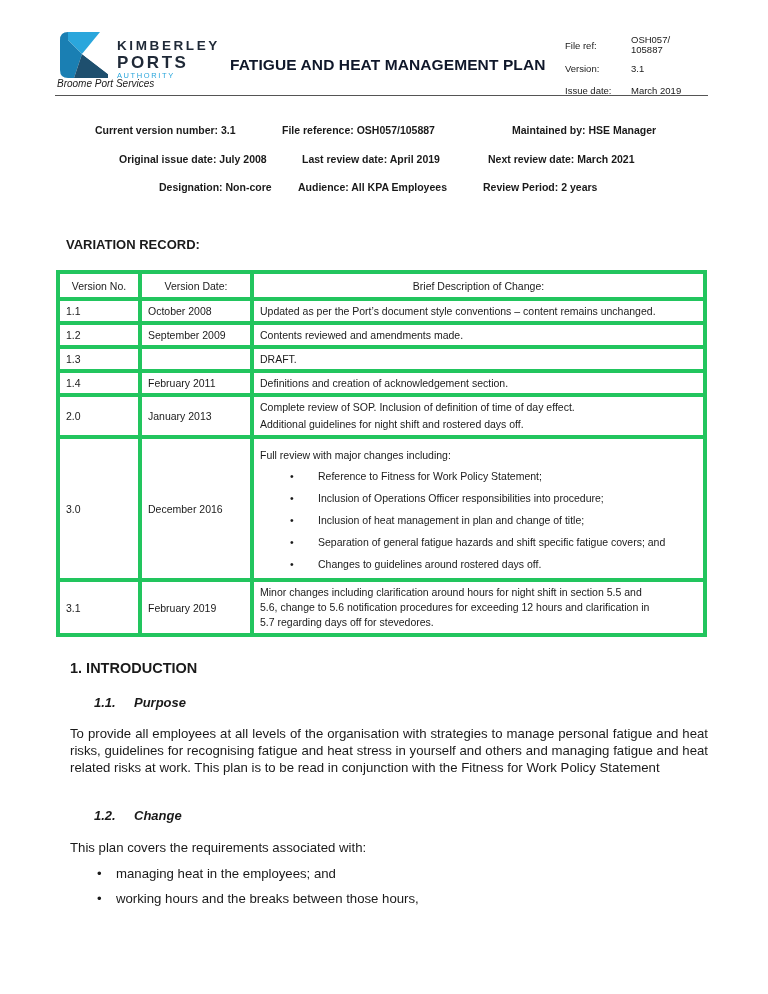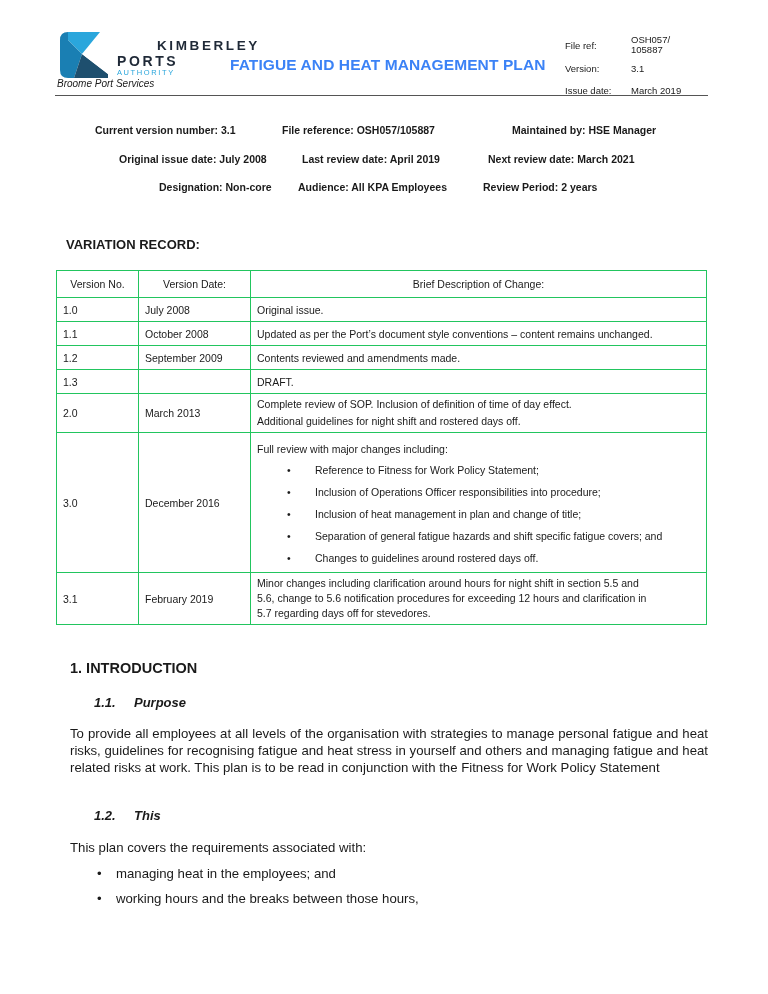--- a/index.html
+++ b/index.html
@@ -3,45 +3,45 @@
 <meta charset="utf-8">
 <style>
   * { box-sizing: border-box; margin: 0; padding: 0; }
   html, body { width: 768px; height: 994px; background: #ffffff; overflow: hidden; }
   body { font-family: "Liberation Sans", sans-serif; color: #1a1a1a; position: relative; }
 
   
   .hdr { position: absolute; left: 0; top: 0; width: 768px; height: 100px; }
   .logo { position: absolute; left: 60px; top: 32px; width: 48px; height: 46px; }
   .brand { position: absolute; left: 117px; top: 39px; line-height: 1; }
-  .brand .k { font-size: 13.5px; font-weight: bold; letter-spacing: 2.6px; color: #1f2937; margin-left: 40px; }
-  .brand .p { font-size: 14px; font-weight: bold; letter-spacing: 2.6px; color: #1f2937; margin-top: 1px; }
+  .brand .k { font-size: 13.5px; font-weight: bold; letter-spacing: 2.6px; color: #1f2937; }
+  .brand .p { font-size: 17px; font-weight: bold; letter-spacing: 2.6px; color: #1f2937; margin-top: 1px; }
   .brand .a { font-size: 7.5px; letter-spacing: 1.6px; color: #2aa6dc; margin-top: 1px; }
   .sub { position: absolute; left: 57px; top: 78px; font-size: 10px; font-style: italic; color: #1a1a1a; }
-  .title { position: absolute; left: 230px; top: 56px; font-size: 15.5px; font-weight: bold; color: #3b82f6; letter-spacing: 0.1px; }
+  .title { position: absolute; left: 230px; top: 56px; font-size: 15.5px; font-weight: bold; color: #0f172a; letter-spacing: 0.1px; }
   .meta { position: absolute; left: 565px; top: 33px; font-size: 9.5px; color: #1a1a1a; }
   .meta .row { display: flex; }
   .meta .lbl { width: 66px; }
   .meta .r1 { height: 24px; align-items: center; }
   .meta .r1 .lbl { padding-top: 0; }
   .meta .r2 { height: 22px; align-items: center; }
   .meta .r3 { height: 22px; align-items: center; }
   .meta .val2 { line-height: 10px; }
   .hline { position: absolute; left: 55px; top: 95px; width: 653px; height: 1px; background: #555; }
 
   
   .info { position: absolute; left: 0; top: 136px; width: 768px; font-size: 10.5px; font-weight: bold; color: #1a1a1a; }
   .info span { position: absolute; white-space: nowrap; }
 
   
   .vr { position: absolute; left: 66px; top: 237px; font-size: 13px; font-weight: bold; }
 
   
   table.var { position: absolute; left: 56px; top: 270px; width: 651px; border-collapse: collapse; font-size: 10.5px; }
-  table.var td, table.var th { border: 1px solid #22c55e; padding: 4px 6px; vertical-align: middle; font-weight: normal; }
+  table.var td, table.var th { border: 4px solid #22c55e; padding: 4px 6px; vertical-align: middle; font-weight: normal; }
   table.var th { text-align: center; height: 27px; }
   table.var td { height: 24px; }
   table.var col.c1 { width: 82px; }
   table.var col.c2 { width: 112px; }
   table.var .dl { line-height: 17px; padding-top: 2px; padding-bottom: 2px; }
   table.var ul { list-style: none; padding-left: 30px; }
   table.var ul li { position: relative; padding-left: 28px; line-height: 22px; }
   table.var ul li::before { content: "\2022"; position: absolute; left: 0; top: 0; }
   table.var .intro { line-height: 20px; padding-top: 2px; }
   table.var .tight { line-height: 15px; padding-top: 3px; padding-bottom: 3px; }
@@ -113,42 +113,42 @@
       <col class="c2">
       <col>
     </colgroup>
   <tbody>
       <tr>
     <th>Version No.</th>
     <th>Version Date:</th>
     <th>Brief Description of Change:</th>
   </tr>
   <tr>
-    <td>1.0</td>
-    <td>July 2008</td>
-    <td>Original issue.</td>
-  </tr>
-  <tr>
     <td>1.1</td>
     <td>October 2008</td>
     <td>Updated as per the Port’s document style conventions – content remains unchanged.</td>
   </tr>
   <tr>
     <td>1.2</td>
     <td>September 2009</td>
     <td>Contents reviewed and amendments made.</td>
   </tr>
   <tr>
     <td>1.3</td>
     <td></td>
     <td>DRAFT.</td>
   </tr>
   <tr>
+    <td>1.4</td>
+    <td>February 2011</td>
+    <td>Definitions and creation of acknowledgement section.</td>
+  </tr>
+  <tr>
     <td>2.0</td>
-    <td>March 2013</td>
+    <td>January 2013</td>
     <td class="dl">
       <div>Complete review of SOP.  Inclusion of definition of time of day effect.</div>
       <div>Additional guidelines for night shift and rostered days off.</div>
     </td>
   </tr>
   <tr>
     <td>3.0</td>
     <td>December 2016</td>
     <td style="padding-bottom:3px;">
       <div class="intro">Full review with major changes including:</div>
@@ -174,21 +174,21 @@
   </table>
 
 <div class="h1">1.  INTRODUCTION</div>
 
 <div class="h2 h2a">
   <span class="num">1.1.</span><span>Purpose</span>
 </div>
 <p class="para">To provide all employees at all levels of the organisation with strategies to manage personal fatigue and heat risks, guidelines for recognising fatigue and heat stress in yourself and others and managing fatigue and heat related risks at work. This plan is to be read in conjunction with the Fitness for Work Policy Statement</p>
 
 <div class="h2 h2b">
-  <span class="num">1.2.</span><span>This</span>
+  <span class="num">1.2.</span><span>Change</span>
 </div>
 <p class="scope">This plan covers the requirements associated with:</p>
 <div class="bul" style="top:866px;">
   <span class="dot">•</span><span>managing heat in the employees; and</span>
 </div>
 <div class="bul" style="top:891px;">
   <span class="dot">•</span><span>working hours and the breaks between those hours,</span>
 </div>
 
 </body></html>

